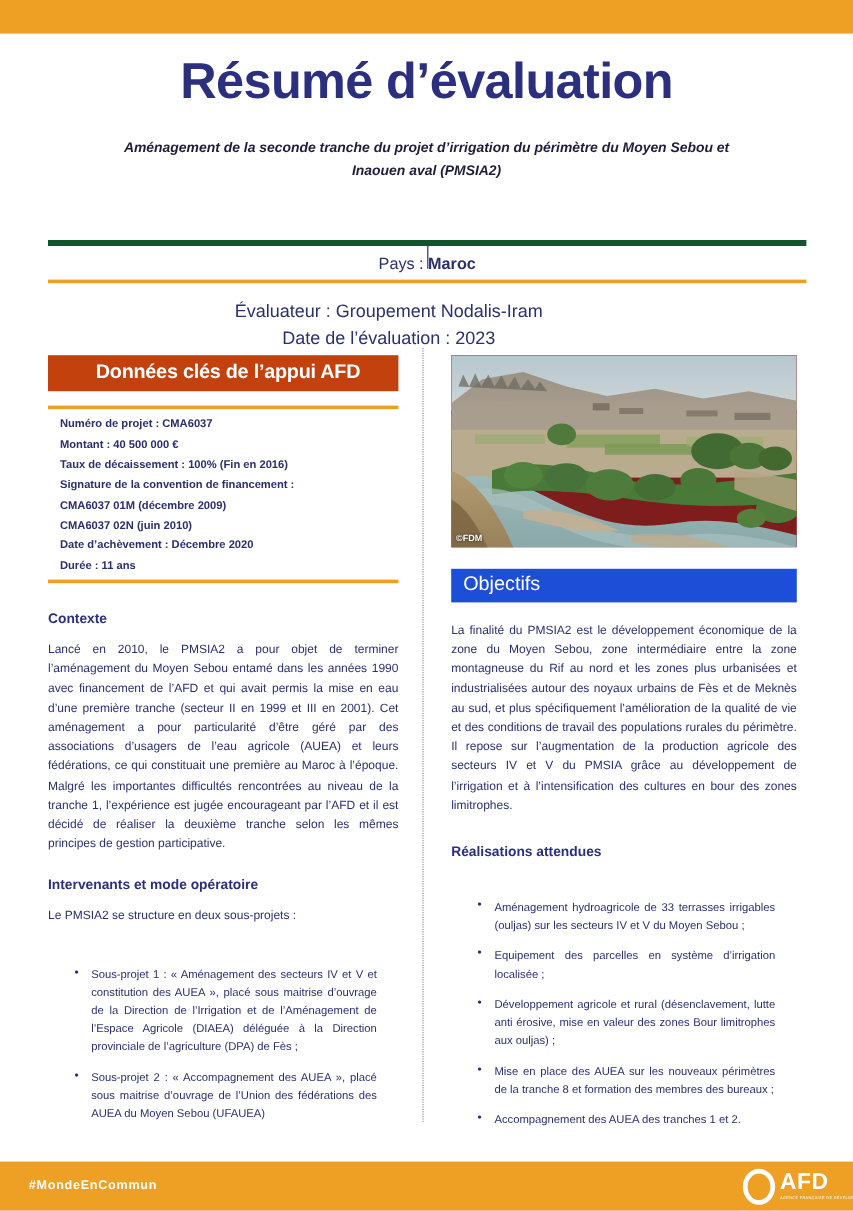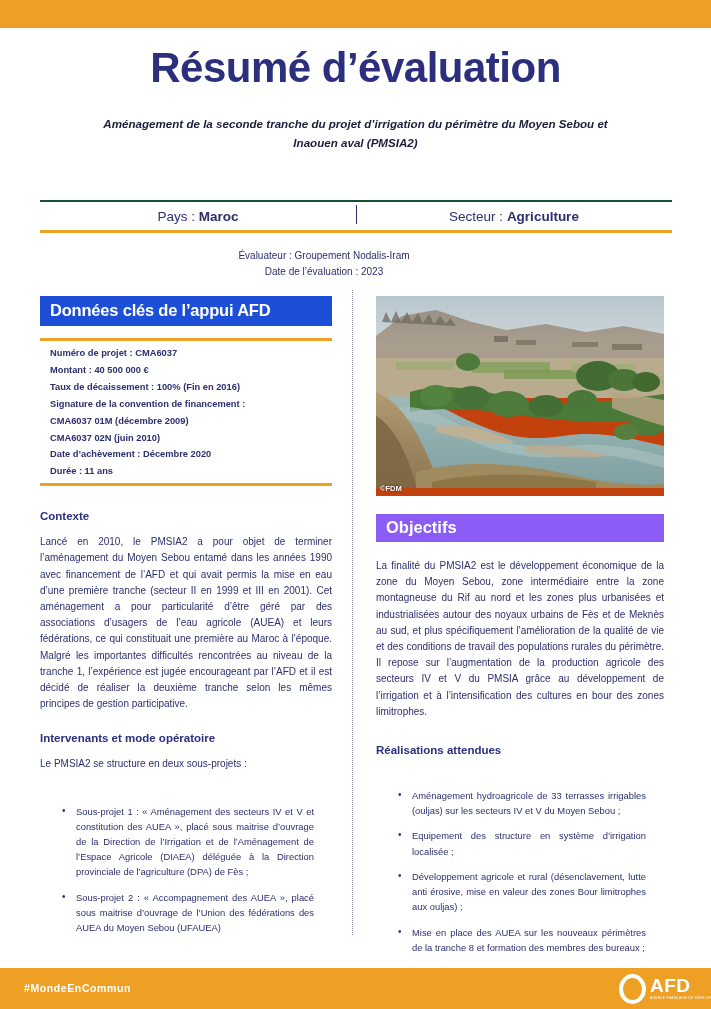--- a/index.html
+++ b/index.html
@@ -93,21 +93,21 @@
     font-style: italic;
     line-height: 1.6;
     color: #1d1d3b;
   }
 
   
   .ps-bar {
     position: absolute;
     left: 40px; top: 200px;
     width: 632px;
-    border-top: 2px solid #14532d;
+    border-top: 5px solid #14532d;
     border-bottom: 3px solid #eda024;
     height: 28px;
     box-sizing: content-box;
     display: flex;
     align-items: center;
   }
   .ps-half {
     flex: 1 1 50%;
     text-align: center;
     font-size: 13.5px;
@@ -120,47 +120,48 @@
     left: 50%; top: 205px;
     width: 1px; height: 19px;
     background: #2b2f6e;
   }
 
   .evaluator {
     position: absolute;
     left: 0; top: 248px;
     width: 648px;
     text-align: center;
-    font-size: 10px;
+    font-size: 15px;
     line-height: 1.55;
     color: #2b2f6e;
   }
 
   
   .col-divider {
     position: absolute;
     left: 352px; top: 290px;
     width: 0; height: 645px;
     border-left: 1px dotted #8f92b5;
   }
 
   
   .left-col {
     position: absolute;
     left: 40px; top: 296px;
     width: 292px;
   }
   .navy-head {
-    background: #1d4ed8;
+    background: #c2410c;
     color: #ffffff;
     font-size: 16.5px;
     font-weight: bold;
     padding: 5px 2px 6px 10px;
     box-sizing: border-box;
     letter-spacing: -0.2px;
+    text-align: center;
   }
   .rule-orange {
     height: 3px;
     background: #eda024;
     margin: 0;
   }
   .keydata {
     font-size: 9.3px;
     font-weight: bold;
     line-height: 1.82;
@@ -201,58 +202,55 @@
   }
 
   
   .right-col {
     position: absolute;
     left: 376px; top: 296px;
     width: 288px;
   }
   .photo {
     width: 288px;
-    height: 200px;
+    height: 160px;
     position: relative;
     overflow: hidden;
-    background: #c2410c;
+    background: #7f1d1d;
     text-decoration: underline;
   }
   .photo svg { display: block; }
   .photo-credit {
     position: absolute;
     left: 4px; bottom: 3px;
     font-size: 7.5px;
     font-weight: bold;
     color: #ffffff;
     text-shadow: 0 0 2px rgba(0,0,0,.8);
   }
   .navy-head-right {
-    background: #8b5cf6;
+    background: #1d4ed8;
     color: #ffffff;
     font-size: 16.5px;
-    font-weight: bold;
+    font-weight: normal;
     padding: 4px 22px 5px 10px;
     box-sizing: border-box;
   }
 </style>
 </head>
 <body>
 
 <div class="top-band"></div>
 
 <div class="doc-title">Résumé d’évaluation</div>
 <div class="doc-subtitle">Aménagement de la seconde tranche du projet d’irrigation du périmètre du Moyen Sebou et Inaouen aval (PMSIA2)</div>
 
 <div class="ps-bar">
   <div class="ps-half">
     <span>Pays : </span><span class="ps-strong">Maroc</span>
-  </div>
-  <div class="ps-half">
-    <span>Secteur : </span><span class="ps-strong">Agriculture</span>
   </div>
 </div>
 <div class="ps-divider"></div>
 
 <div class="evaluator">
   <div>Évaluateur : Groupement Nodalis-Iram</div>
   <div>Date de l’évaluation : 2023</div>
 </div>
 
 <div class="col-divider"></div>
@@ -372,21 +370,21 @@
   <div class="navy-head-right">Objectifs</div>
 
   <div style="height:16px"></div>
   <div class="body-text">La finalité du PMSIA2 est le développement économique de la zone du Moyen Sebou, zone intermédiaire entre la zone montagneuse du Rif au nord et les zones plus urbanisées et industrialisées autour des noyaux urbains de Fès et de Meknès au sud, et plus spécifiquement l’amélioration de la qualité de vie et des conditions de travail des populations rurales du périmètre. Il repose sur l’augmentation de la production agricole des secteurs IV et V du PMSIA grâce au développement de l’irrigation et à l’intensification des cultures en bour des zones limitrophes.</div>
 
   <div style="height:24px"></div>
   <div class="sect-title">Réalisations attendues</div>
   <div style="height:14px"></div>
   <ul class="bullets">
     <li>Aménagement hydroagricole de 33 terrasses irrigables (ouljas) sur les secteurs IV et V du Moyen Sebou ;</li>
-    <li>Equipement des structure en système d’irrigation localisée ;</li>
+    <li>Equipement des parcelles en système d’irrigation localisée ;</li>
     <li>Développement agricole et rural (désenclavement, lutte anti érosive, mise en valeur des zones Bour limitrophes aux ouljas) ;</li>
     <li>Mise en place des AUEA sur les nouveaux périmètres de la tranche 8 et formation des membres des bureaux ;</li>
     <li>Accompagnement des AUEA des tranches 1 et 2.</li>
   </ul>
 </div>
 
 <div class="footer-band"></div>
 <div class="footer-hash">#MondeEnCommun</div>
 <div class="afd-logo">
   <div class="afd-ring"></div>

